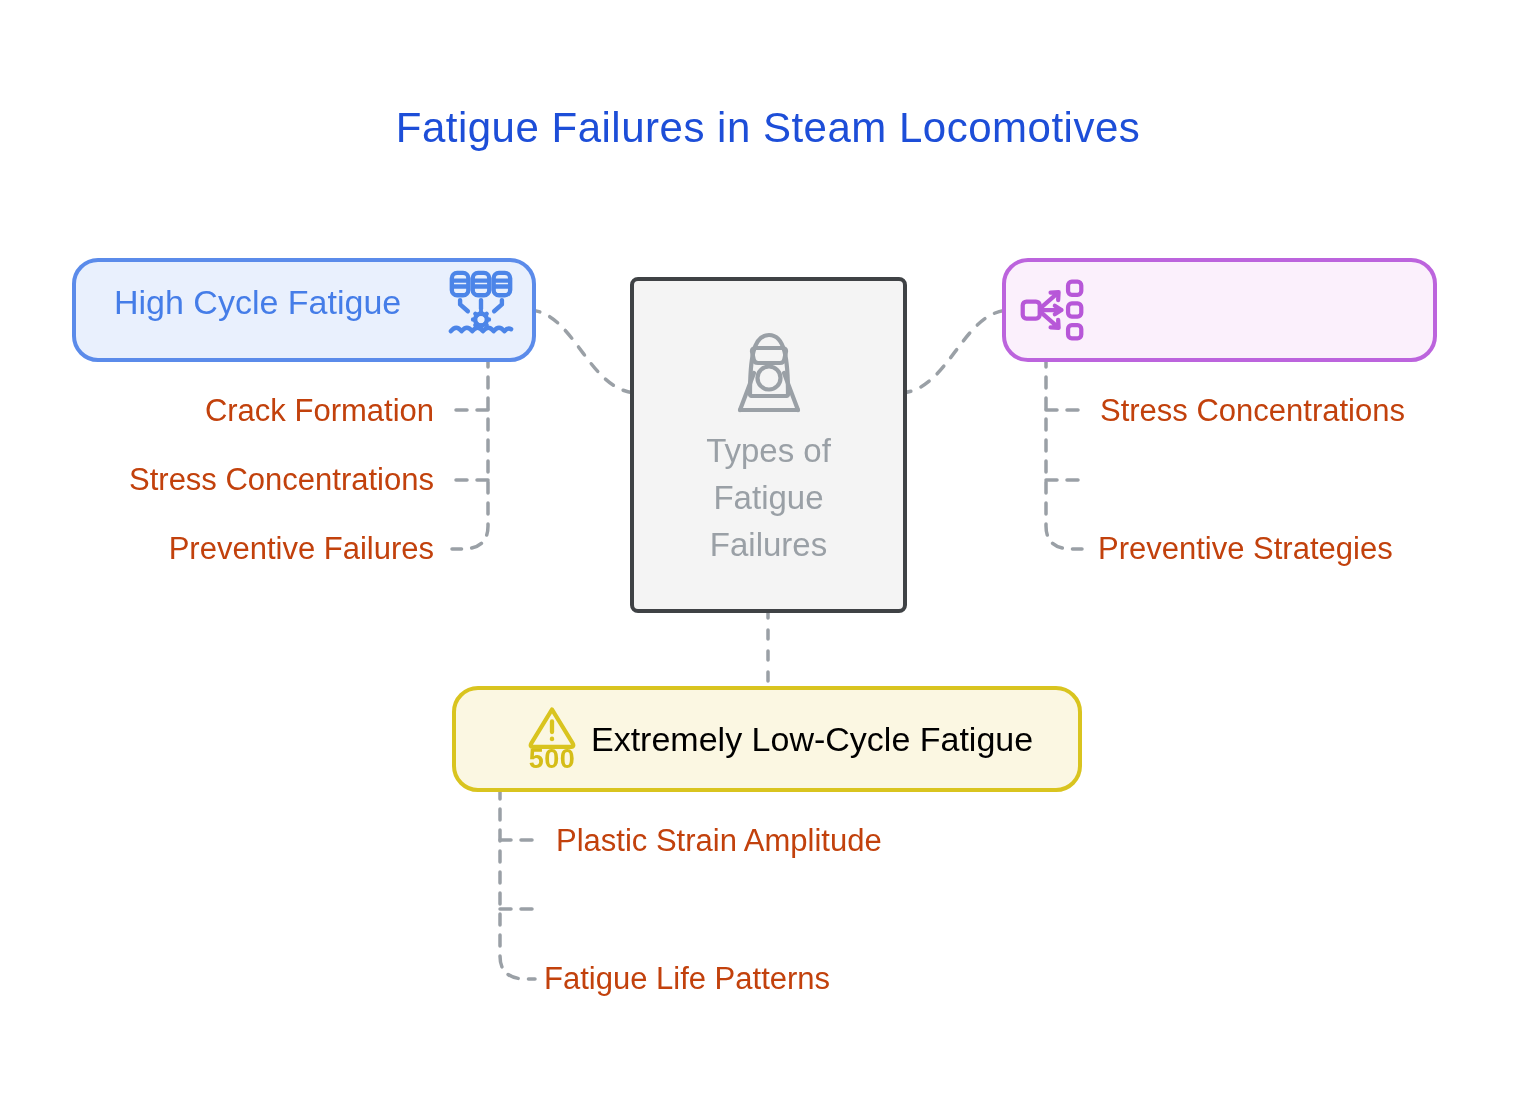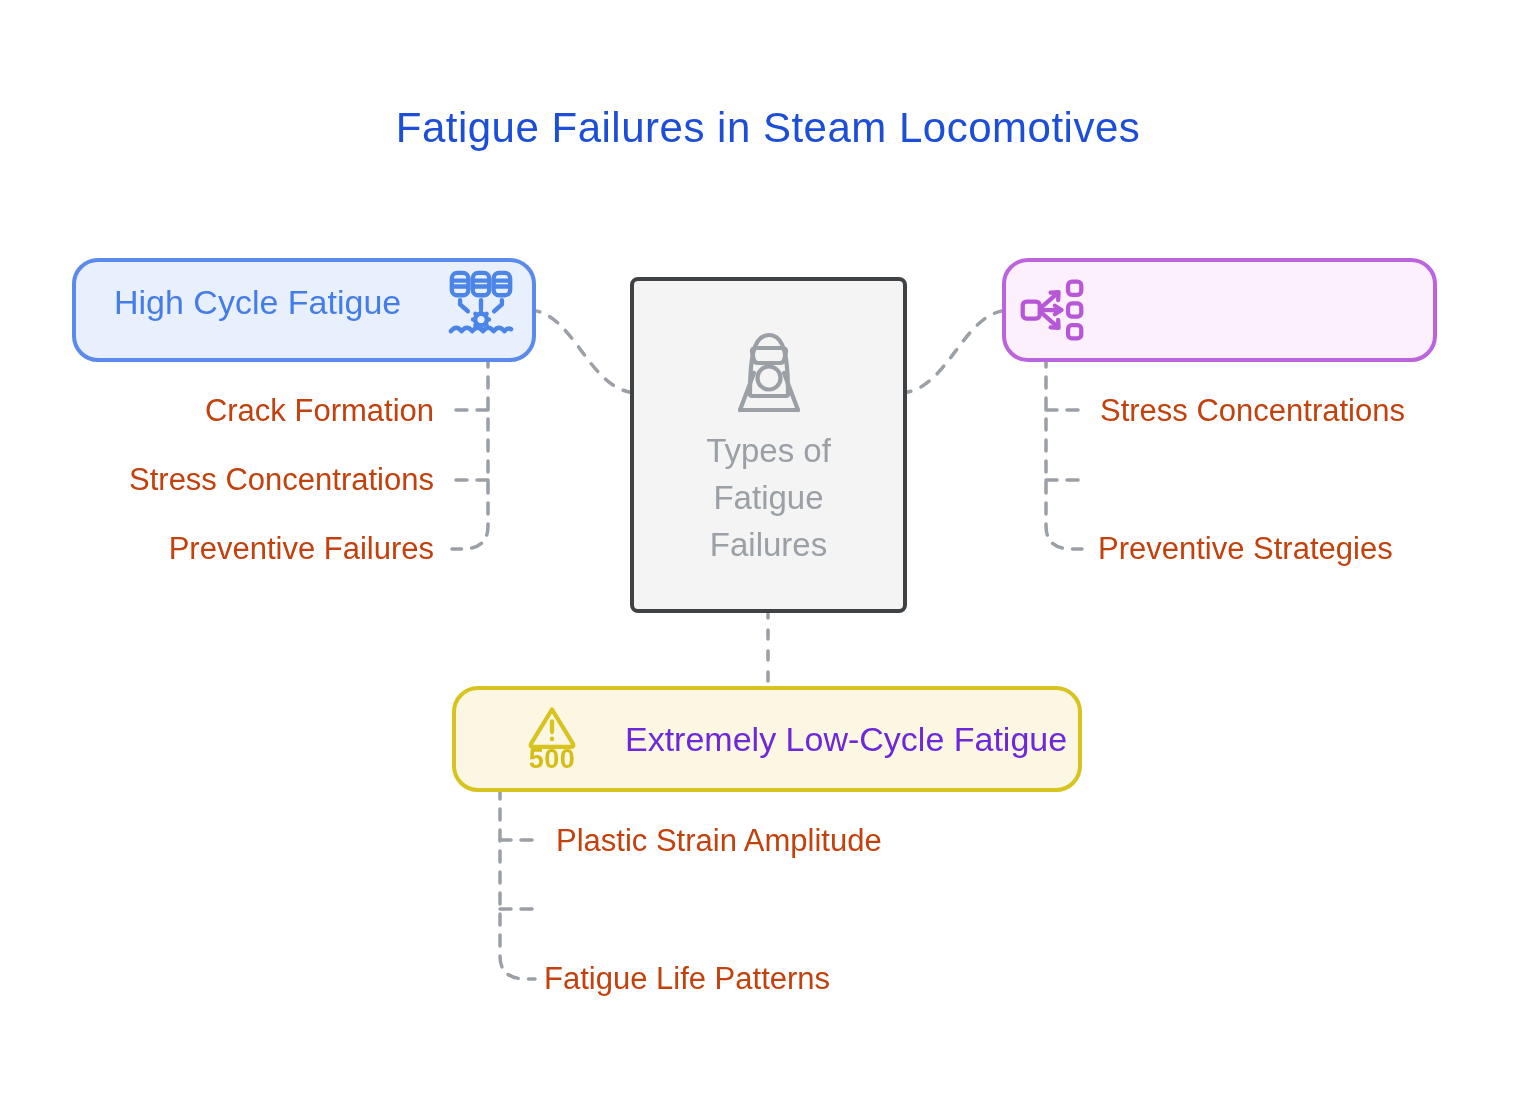--- a/index.html
+++ b/index.html
@@ -40,21 +40,21 @@
   .pill-label {
     font-size: 34px;
     font-weight: 400;
     white-space: nowrap;
   }
   .pill.blue   { left: 72px;   top: 258px; width: 464px; background: #e9f0fd; border-color: #5b8bea; justify-content: space-between; padding: 0 16px 15px 38px; }
   .pill.blue .pill-label { color: #457de8; }
   .pill.purple { left: 1002px; top: 258px; width: 435px; background: #fbf0fc; border-color: #bc64dd; justify-content: flex-start; gap: 16px; padding: 0 16px 0 12px; }
   .pill.purple .pill-label { color: #b753d9; }
   .pill.yellow { left: 452px;  top: 686px; width: 630px; height: 106px; background: #fbf7e2; border-color: #d9c41f; justify-content: flex-start; gap: 14px; padding: 0 20px 0 28px; }
-  .pill.yellow .pill-label { color: #6d28d9; margin-left: 34px; }
+  .pill.yellow .pill-label { color: #000000; }
   .warn-icon-wrap {
     display: flex;
     flex-direction: column;
     align-items: center;
     line-height: 1;
     margin-left: 43px;
   }
   .warn-number {
     font-size: 27px;
     font-weight: 700;

